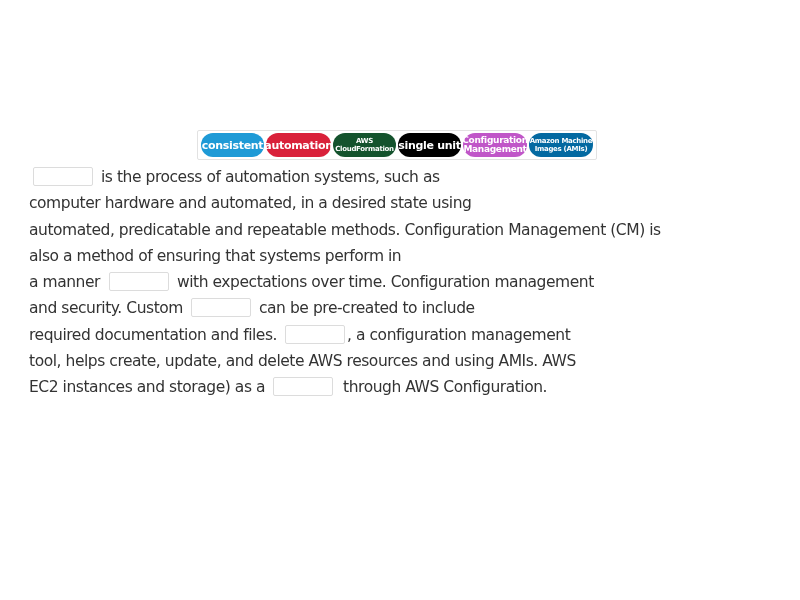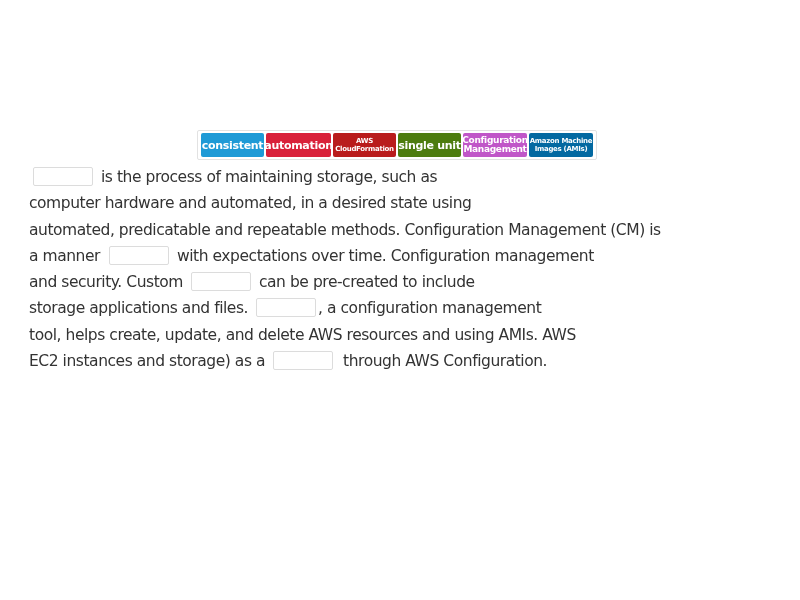--- a/index.html
+++ b/index.html
@@ -4,21 +4,21 @@
   <style>
     html, body { margin: 0; padding: 0; background: #ffffff; }
     body { width: 800px; height: 600px; position: relative; overflow: hidden;
            font-family: "DejaVu Sans", sans-serif; color: #333333; }
     .tile-bank {
       position: absolute; left: 197px; top: 130px; height: 30px;
       border: 1px solid #e2e2e2; border-radius: 2px; background: #fff;
       display: flex; align-items: center; gap: 2px; padding: 0 3px; box-sizing: border-box;
     }
     .tile {
-      height: 24px; border-radius: 2px; color: #fff; font-weight: bold;
+      height: 24px; border-radius: 12px; color: #fff; font-weight: bold;
       display: flex; align-items: center; justify-content: center; text-align: center;
       box-sizing: border-box; padding: 0 2px; cursor: grab; line-height: 1;
       font-family: "DejaVu Sans", sans-serif; white-space: nowrap;
     }
     .tile.big { font-size: 11px; letter-spacing: -0.3px; }
     .tile.med { font-size: 9px; letter-spacing: -0.3px; line-height: 9px; flex-direction: column; }
     .tile.sm  { font-size: 7px; letter-spacing: -0.3px; line-height: 8px; flex-direction: column; }
     .passage {
       position: absolute; left: 29px; top: 164px; width: 760px;
       font-size: 15.5px; line-height: 26.3px; letter-spacing: -0.45px; color: #333;
@@ -30,37 +30,38 @@
       border: 1px solid #dcdcdc; border-radius: 2px; background: #fff; box-sizing: border-box;
       margin: 0 5px;
     }
   </style>
 </head>
 <body>
 
 <div class="tile-bank">
   <div class="tile big" style="width:63px;background:#1e9ad6">consistent</div>
   <div class="tile big" style="width:65px;background:#d9213a">automation</div>
-  <div class="tile sm" style="width:63px;background:#b91c1c">
+  <div class="tile sm" style="width:63px;background:#14532d">
     <span>AWS</span>
     <span>CloudFormation</span>
   </div>
-  <div class="tile big" style="width:63px;background:#4d7c0f">single unit</div>
+  <div class="tile big" style="width:63px;background:#000000">single unit</div>
   <div class="tile med" style="width:64px;background:#c056c8">
     <span>Configuration</span>
     <span>Management</span>
   </div>
   <div class="tile sm" style="width:64px;background:#0369a1">
     <span>Amazon Machine</span>
     <span>Images (AMIs)</span>
   </div>
 </div>
 
 <div class="passage">
-  <span class="line"><span class="blank" style="margin-left:4px;margin-right:8px"></span><span>is the process of maintaining storage, such as</span></span>
+  <span class="line"><span class="blank" style="margin-left:4px;margin-right:8px"></span><span>is the process of automation systems, such as</span></span>
   <span class="line"><span>computer hardware and automated, in a desired state using</span></span>
   <span class="line"><span>automated, predicatable and repeatable methods. Configuration Management (CM) is</span></span>
+  <span class="line"><span>also a method of ensuring that systems perform in</span></span>
   <span class="line"><span>a manner</span><span class="blank" style="margin-left:9px;margin-right:8px"></span><span>with expectations over time. Configuration management</span></span>
   <span class="line"><span>and security. Custom</span><span class="blank" style="margin-left:8px;margin-right:8px"></span><span>can be pre-created to include</span></span>
-  <span class="line"><span>storage applications and files.</span><span class="blank" style="margin-left:8px;margin-right:2px"></span><span>, a configuration management</span></span>
+  <span class="line"><span>required documentation and files.</span><span class="blank" style="margin-left:8px;margin-right:2px"></span><span>, a configuration management</span></span>
   <span class="line"><span>tool, helps create, update, and delete AWS resources and using AMIs. AWS</span></span>
   <span class="line"><span>EC2 instances and storage) as a</span><span class="blank" style="margin-left:8px;margin-right:10px"></span><span>through AWS Configuration.</span></span>
 </div>
 
 </body></html>

